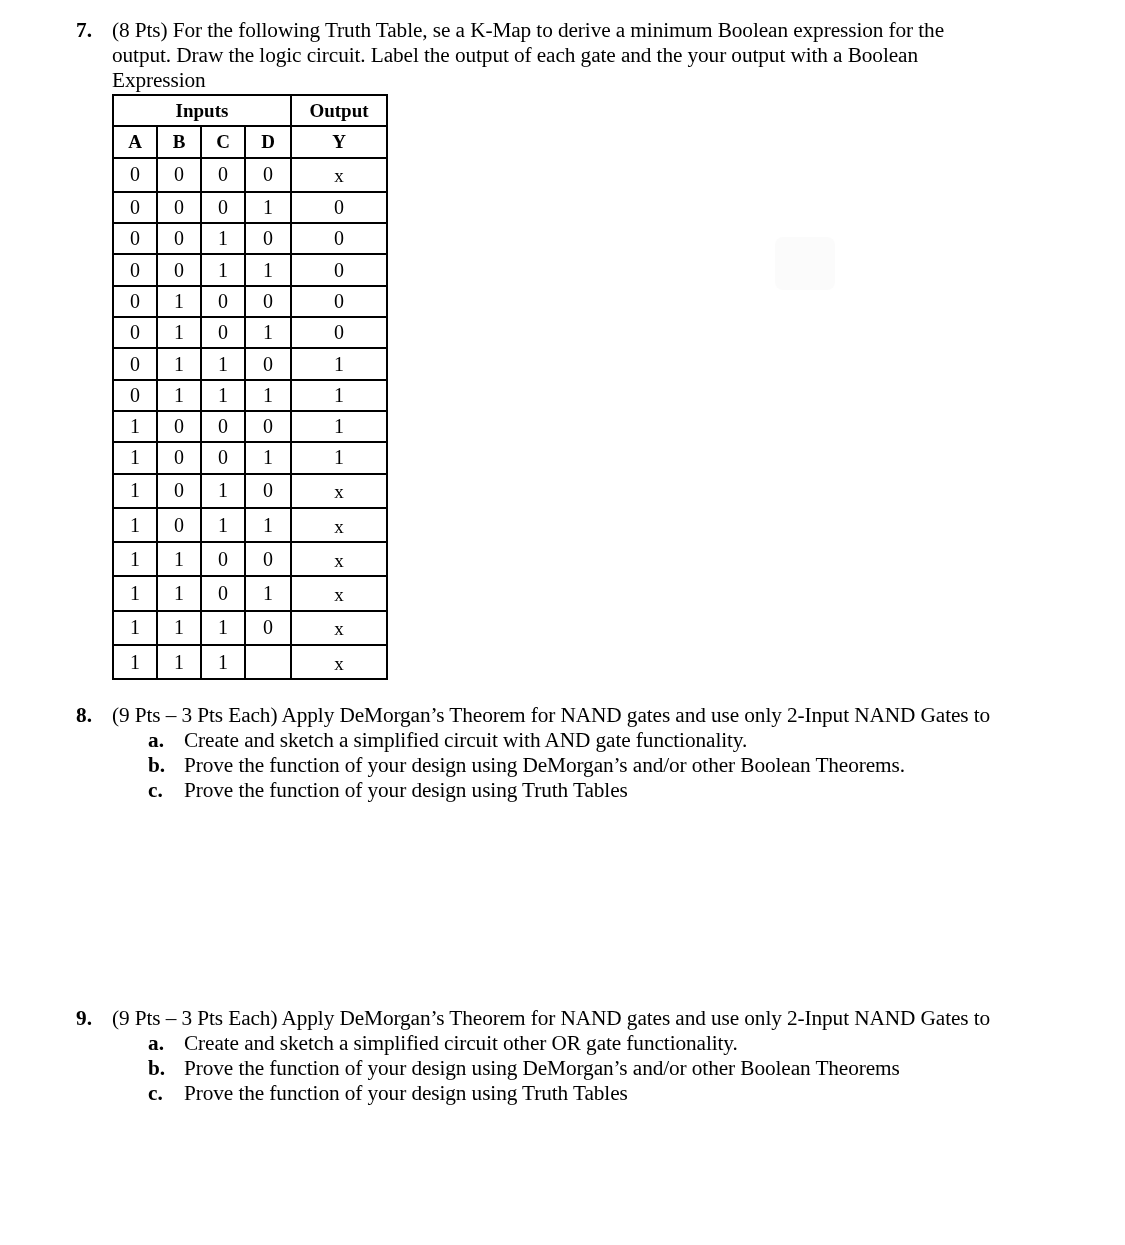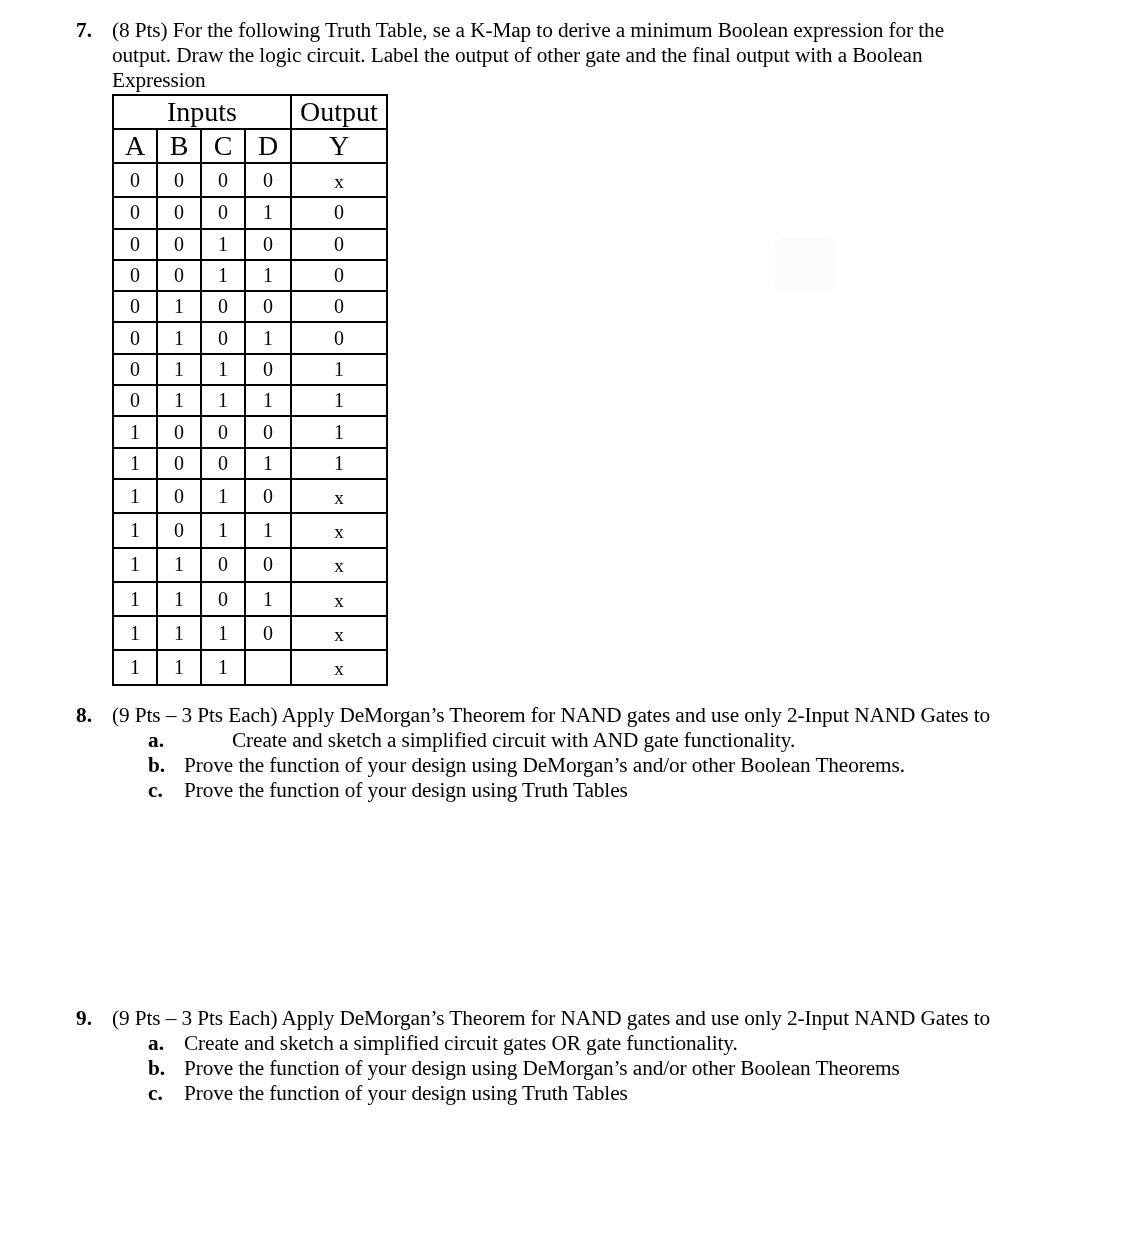--- a/index.html
+++ b/index.html
@@ -20,40 +20,40 @@
       border-collapse: collapse;
       font-family: "Liberation Serif", "DejaVu Serif", serif;
       font-size: 20px;
     }
     table.tt td, table.tt th {
       border: 2px solid #000;
       text-align: center;
       padding: 0;
       height: 29.3px;
     }
-    table.tt th { font-weight: normal; font-size: 28px; }
+    table.tt th { font-weight: bold; font-size: 19px; }
     table.tt .ca { width: 42px; }
     table.tt .cb { width: 42px; }
     table.tt .cc { width: 42px; }
     table.tt .cd { width: 44px; }
     table.tt .cy { width: 94px; margin-top: 11px; }
     table.tt td.yx { font-size: 19px; padding-top: 3px; }
 
     .artifact {
       position: absolute; left: 775px; top: 237px; width: 60px; height: 53px;
       background: #fbfbfb; border-radius: 8px;
     }
   </style>
 </head>
 <body>
 
 <div class="q">
   <span class="qnum" style="left:76px; top:18px;">7.</span>
   <span class="qline" style="left:112px; top:18px;text-align:center;">(8 Pts) For the following Truth Table, se a K-Map to derive a minimum Boolean expression for the</span>
-  <span class="qline" style="left:112px; top:43px;">output.  Draw the logic circuit.  Label the output of other gate and the final output with a Boolean</span>
+  <span class="qline" style="left:112px; top:43px;">output.  Draw the logic circuit.  Label the output of each gate and the your output with a Boolean</span>
   <span class="qline" style="left:112px; top:68px;text-align:center;">Expression</span>
 </div>
 
 <table class="tt">
   <thead>
     <tr>
       <th colspan="4">Inputs</th>
       <th class="cy">Output</th>
     </tr>
     <tr>
@@ -179,29 +179,29 @@
       </tr>
     </tbody>
 </table>
 
 <div class="artifact"></div>
 
 <div class="q q8text" style="font-family:'Liberation Serif','DejaVu Serif',serif;">
   <span class="qnum" style="left:76px; top:703px;">8.</span>
   <span class="qline" style="left:112px; top:703px;">(9 Pts – 3 Pts Each) Apply DeMorgan’s Theorem for NAND gates and use only 2-Input NAND Gates to</span>
   <span class="sub-letter" style="left:148px; top:728px;">a.</span>
-  <span class="qline" style="left:184px; top:728px;margin-left:48px;">Create and sketch a simplified circuit with AND gate functionality.</span>
+  <span class="qline" style="left:184px; top:728px;">Create and sketch a simplified circuit with AND gate functionality.</span>
   <span class="sub-letter" style="left:148px; top:753px;">b.</span>
   <span class="qline" style="left:184px; top:753px;">Prove the function of your design using DeMorgan’s and/or other Boolean Theorems.</span>
   <span class="sub-letter" style="left:148px; top:778px;">c.</span>
   <span class="qline" style="left:184px; top:778px;">Prove the function of your design using Truth Tables</span>
 </div>
 
 <div class="q">
   <span class="qnum" style="left:76px; top:1006px;">9.</span>
   <span class="qline" style="left:112px; top:1006px;">(9 Pts – 3 Pts Each) Apply DeMorgan’s Theorem for NAND gates and use only 2-Input NAND Gates to</span>
   <span class="sub-letter" style="left:148px; top:1031px;">a.</span>
-  <span class="qline" style="left:184px; top:1031px;">Create and sketch a simplified circuit gates OR gate functionality.</span>
+  <span class="qline" style="left:184px; top:1031px;">Create and sketch a simplified circuit other OR gate functionality.</span>
   <span class="sub-letter" style="left:148px; top:1056px;">b.</span>
   <span class="qline" style="left:184px; top:1056px;">Prove the function of your design using DeMorgan’s and/or other Boolean Theorems</span>
   <span class="sub-letter" style="left:148px; top:1081px;">c.</span>
   <span class="qline" style="left:184px; top:1081px;">Prove the function of your design using Truth Tables</span>
 </div>
 
 </body></html>

